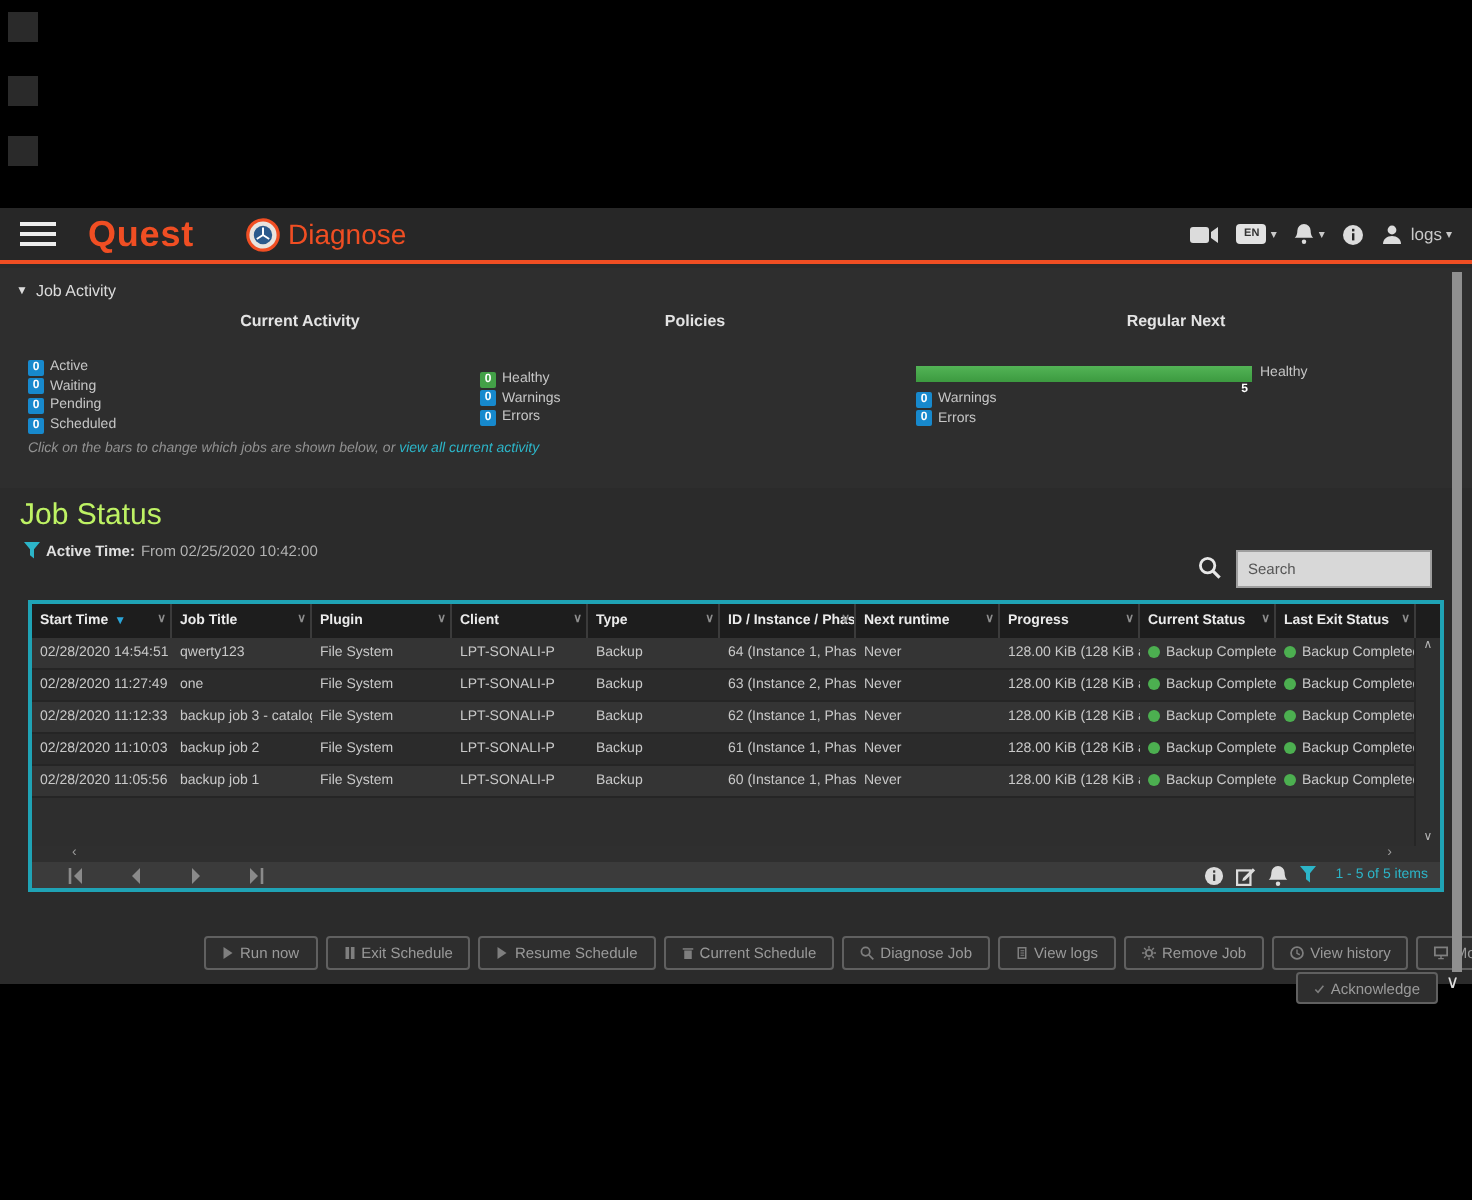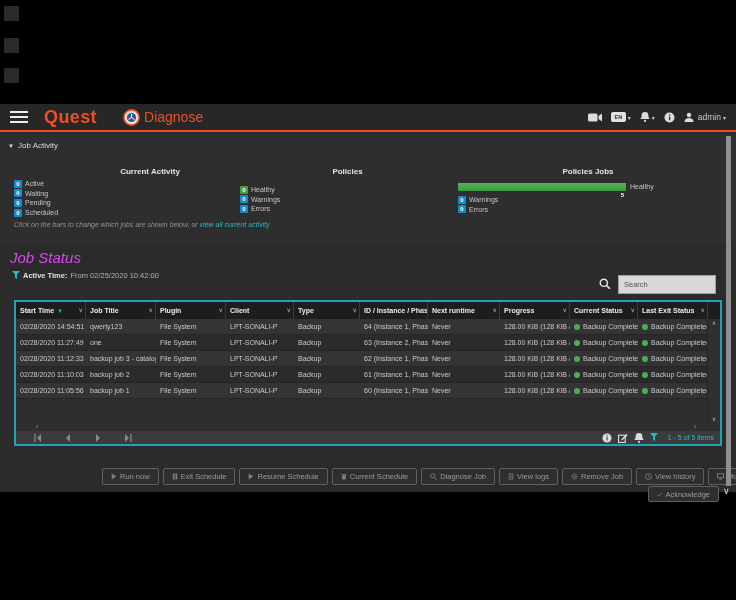--- a/index.html
+++ b/index.html
@@ -23,42 +23,42 @@
   .hdr-right{margin-left:auto;display:flex;align-items:center;gap:9px;}
   .caret{color:#c9c9c9;font-size:6px;}
   .en-bubble{width:15px;height:10px;background:#e2e2e2;border-radius:2px;font-size:5.5px;font-weight:bold;
              color:#333;text-align:center;line-height:10px;}
   .admin-txt{color:#c9c9c9;font-size:8.5px;margin-left:2px;}
 
   
   #activity{position:absolute;left:0;top:134px;width:736px;height:110px;background:#2e2e2e;}
   #ja-toggle{position:absolute;left:8px;top:7px;font-size:8px;color:#dcdcdc;display:flex;gap:4px;align-items:center;}
   .tri-down{font-size:6px;color:#dcdcdc;}
-  .sec-title{position:absolute;top:33px;font-size:8px;font-weight:bold;color:#e3e3e3;text-align:center;}
+  .sec-title{position:absolute;top:22px;font-size:8px;font-weight:bold;color:#e3e3e3;text-align:center;}
   #t-current{left:95px;width:110px;}
   #t-policies{left:300px;width:95px;text-align:center;}
   #t-regular{left:540px;width:96px;}
   .ba-list{position:absolute;}
   #list-current{left:14px;top:45px;}
   #list-policies{left:240px;top:51px;}
   #list-regular{left:458px;top:61px;}
   .ba-item{display:flex;align-items:center;gap:3px;height:9.6px;}
   .badge{width:8px;height:8px;font-size:6px;line-height:8px;text-align:center;background:#1789cd;color:#fff;
          display:inline-block;border-radius:1px;font-weight:bold;flex:0 0 auto;}
   .badge.green{background:#43a047;}
   .ba-label{font-size:7px;color:#c6c6c6;}
   #rj-bar{position:absolute;left:458px;top:49px;width:168px;height:8px;
           background:linear-gradient(#53b456,#3c9a40);text-align:right;box-sizing:border-box;padding-right:2px;}
   #rj-bar span{font-size:6px;color:#fff;font-weight:bold;line-height:8px;}
   #rj-bar-label{position:absolute;left:630px;top:49px;font-size:7px;color:#c6c6c6;line-height:8px;}
   #caption{position:absolute;left:14px;top:87px;font-size:7px;font-style:italic;color:#929292;}
   #caption a{color:#2cb5c8;text-decoration:none;cursor:pointer;}
 
   
-  #js-title{position:absolute;left:10px;top:249px;font-size:15px;color:#d946ef;font-style:italic;}
+  #js-title{position:absolute;left:10px;top:249px;font-size:15px;color:#bef264;}
   #filter-row{position:absolute;left:12px;top:271px;display:flex;align-items:center;gap:3px;}
   #filter-row .flabel{font-size:7.5px;font-weight:bold;color:#e0e0e0;}
   #filter-row .fvalue{font-size:7.5px;color:#b2b2b2;}
   #search-ico{position:absolute;left:599px;top:278px;}
   #search-input{position:absolute;left:618px;top:275px;width:98px;height:19px;box-sizing:border-box;
                 background:#d8d8d8;border:1px solid #9e9e9e;font-size:7.5px;color:#333;padding:0 5px;
                 font-family:"Liberation Sans",sans-serif;}
   #search-input::placeholder{color:#555;}
 
   
@@ -144,34 +144,34 @@
     <svg width="11" height="11" viewBox="0 0 11 11">
       <circle cx="5.5" cy="5.5" r="5" fill="#dcdcdc"></circle>
       <rect x="5" y="4.6" width="1.2" height="3.6" fill="#272727"></rect>
       <rect x="5" y="2.4" width="1.2" height="1.3" fill="#272727"></rect>
     </svg>
     <span style="display:flex;align-items:center;gap:2px">
       <svg width="10" height="10" viewBox="0 0 10 10">
         <circle cx="5" cy="3" r="2.2" fill="#dcdcdc"></circle>
         <path d="M0.5 10c0-2.5 2-4 4.5-4s4.5 1.5 4.5 4z" fill="#dcdcdc"></path>
       </svg>
-      <span class="admin-txt">admin</span>
+      <span class="admin-txt">logs</span>
       <span class="caret">▾</span>
     </span>
   </div>
 </div>
 
 <div id="activity">
   <div id="ja-toggle">
     <span class="tri-down">▼</span>
     <span>Job Activity</span>
   </div>
   <div class="sec-title" id="t-current">Current Activity</div>
   <div class="sec-title" id="t-policies">Policies</div>
-  <div class="sec-title" id="t-regular">Policies Jobs</div>
+  <div class="sec-title" id="t-regular">Regular Next</div>
   <div class="ba-list" id="list-current">
       <div class="ba-item">
         <span class="badge">0</span>
         <span class="ba-label">Active</span>
       </div>
       <div class="ba-item">
         <span class="badge">0</span>
         <span class="ba-label">Waiting</span>
       </div>
       <div class="ba-item">

